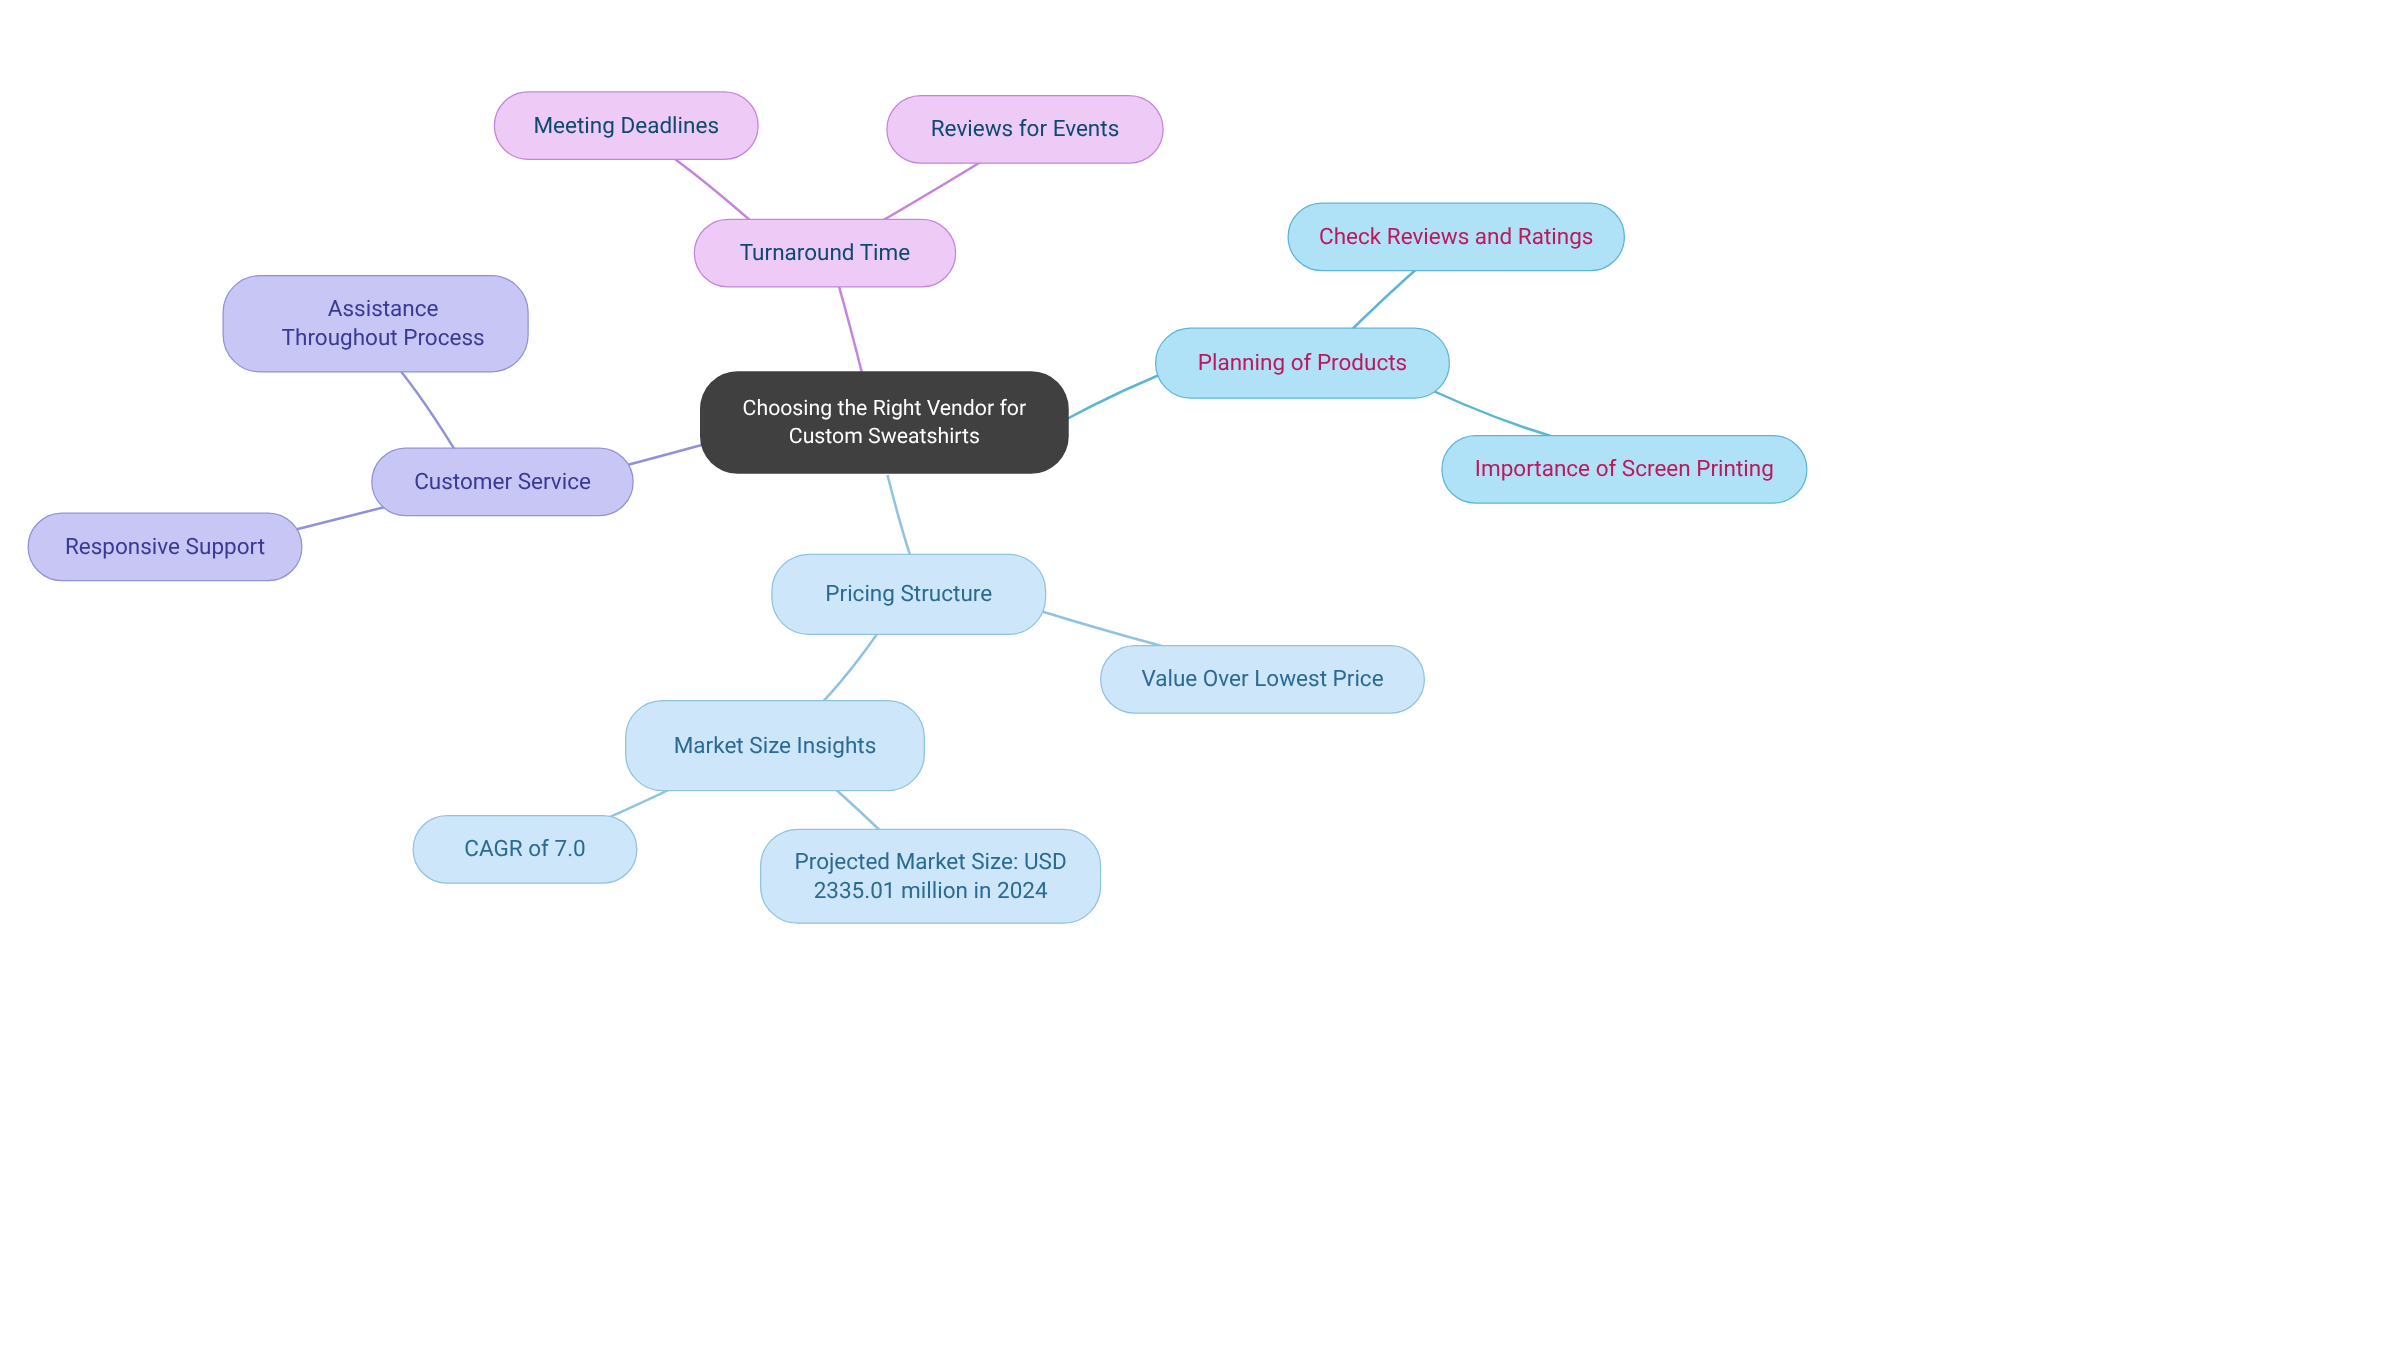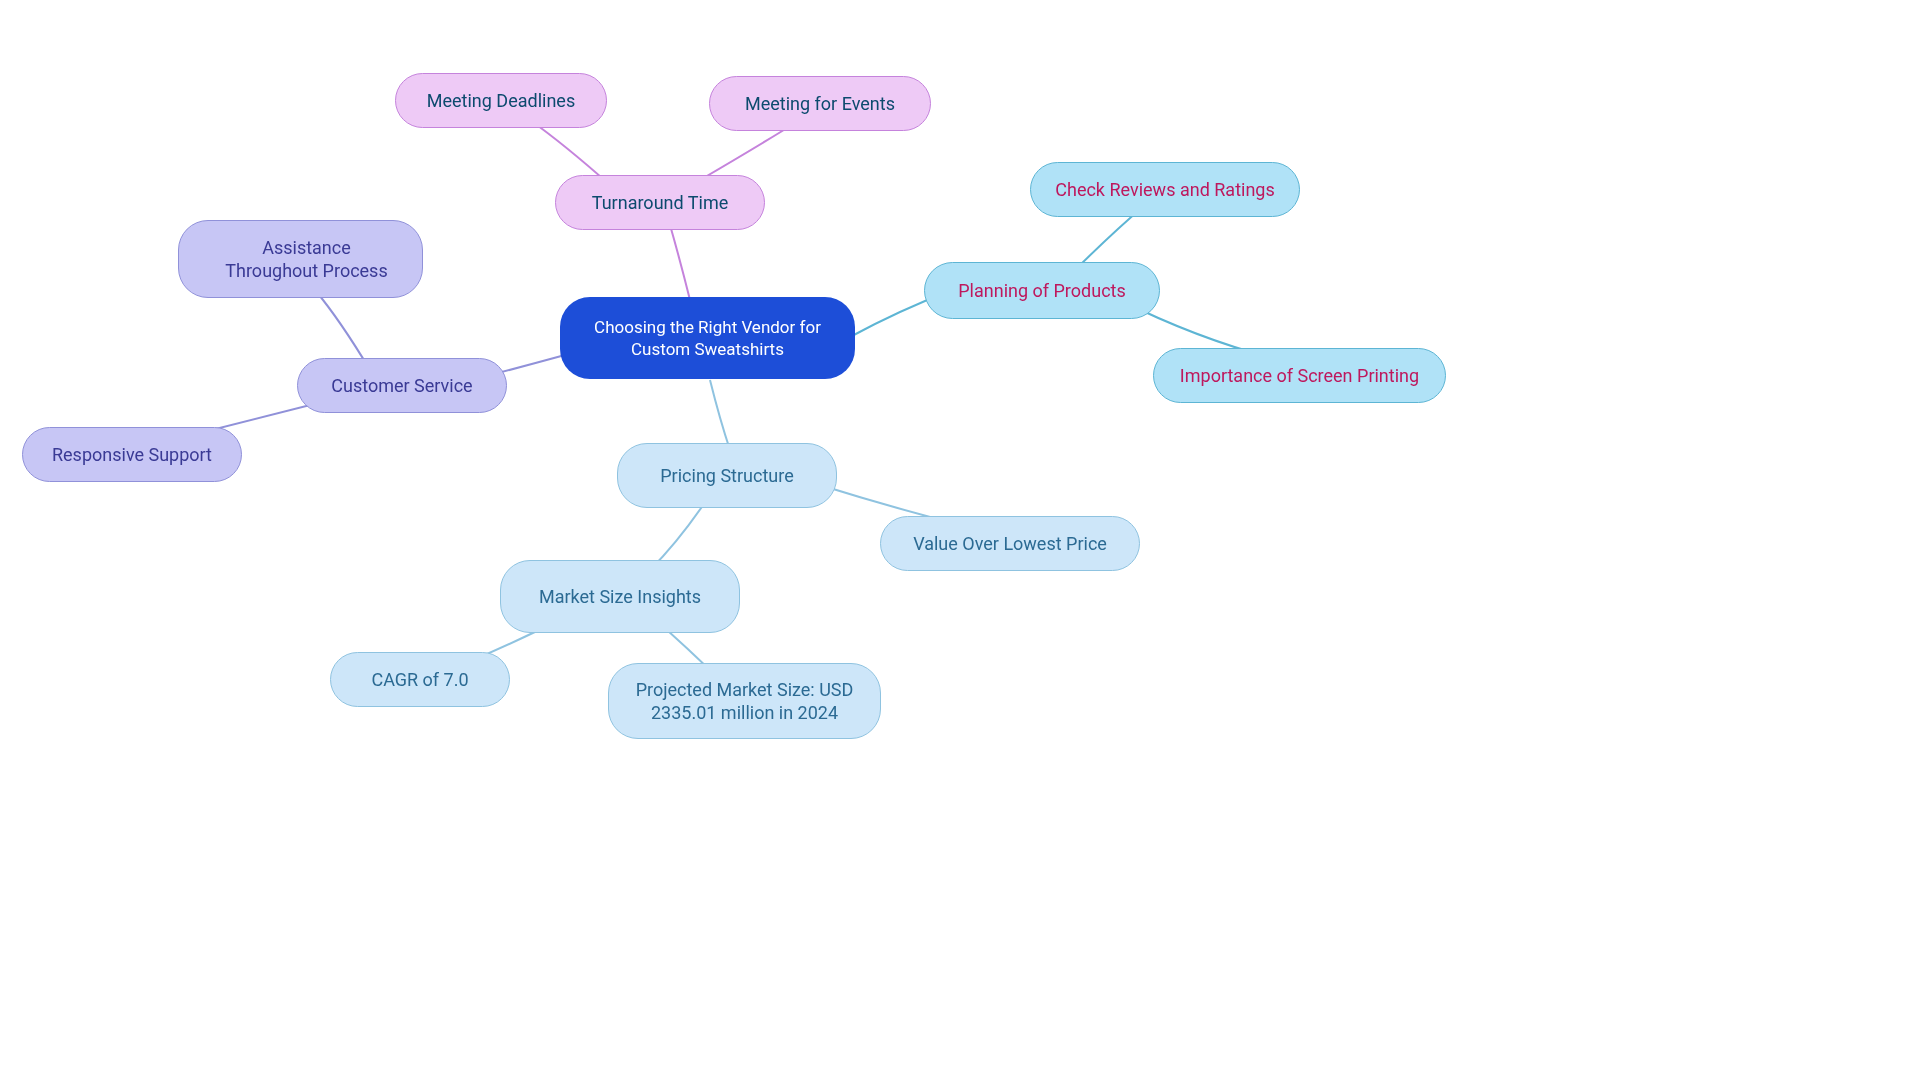--- a/index.html
+++ b/index.html
@@ -18,21 +18,21 @@
     display: flex;
     align-items: center;
     justify-content: center;
     text-align: center;
     padding: 12px 24px;
     box-sizing: border-box;
     font-size: 18px;
     line-height: 1.3;
   }
   .center-node {
-    background: #1d4ed8;
+    background: #404040;
     color: #ffffff;
     border: none;
     font-size: 17px;
     align-items: center;
   }
   .blue-1 {
     background: #b0e2f7;
     color: #be185d;
     border: 1px solid #5db5d4;
   }
@@ -120,28 +120,28 @@
 <div class="node blue-2" style="left:330px; top:652px; width:180px; height:55px;">
   <span>CAGR of 7.0</span>
 </div>
 <div class="node blue-2" style="left:608px; top:663px; width:273px; height:76px;">
   <span>Projected Market Size: USD 2335.01 million in 2024</span>
 </div>
 
 <div class="node purple-1" style="left:297px; top:358px; width:210px; height:55px;">
   <span>Customer Service</span>
 </div>
-<div class="node purple-1" style="left:22px; top:427px; width:220px; height:55px;">
+<div class="node purple-1" style="left:22px; top:410px; width:220px; height:55px;">
   <span>Responsive Support</span>
 </div>
 <div class="node purple-1" style="left:178px; top:220px; width:245px; height:78px;padding-left:36px;">
   <span>Assistance Throughout Process</span>
 </div>
 
 <div class="node pink-1" style="left:555px; top:175px; width:210px; height:55px;">
   <span>Turnaround Time</span>
 </div>
 <div class="node pink-1" style="left:395px; top:73px; width:212px; height:55px;">
   <span>Meeting Deadlines</span>
 </div>
 <div class="node pink-1" style="left:709px; top:76px; width:222px; height:55px;">
-  <span>Meeting for Events</span>
+  <span>Reviews for Events</span>
 </div>
 
 </body></html>

